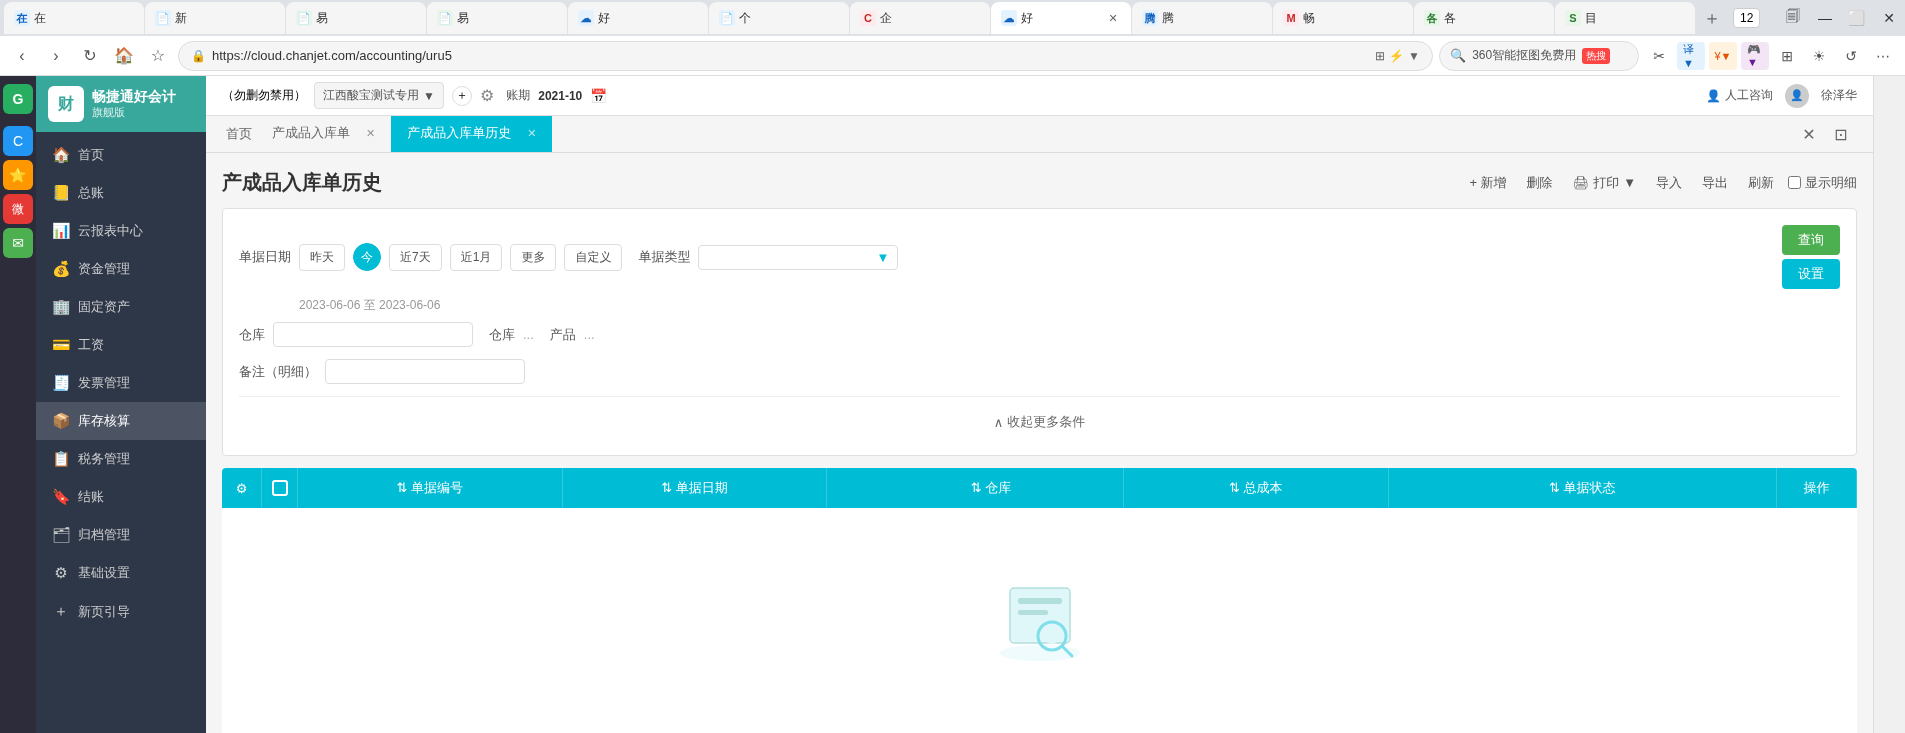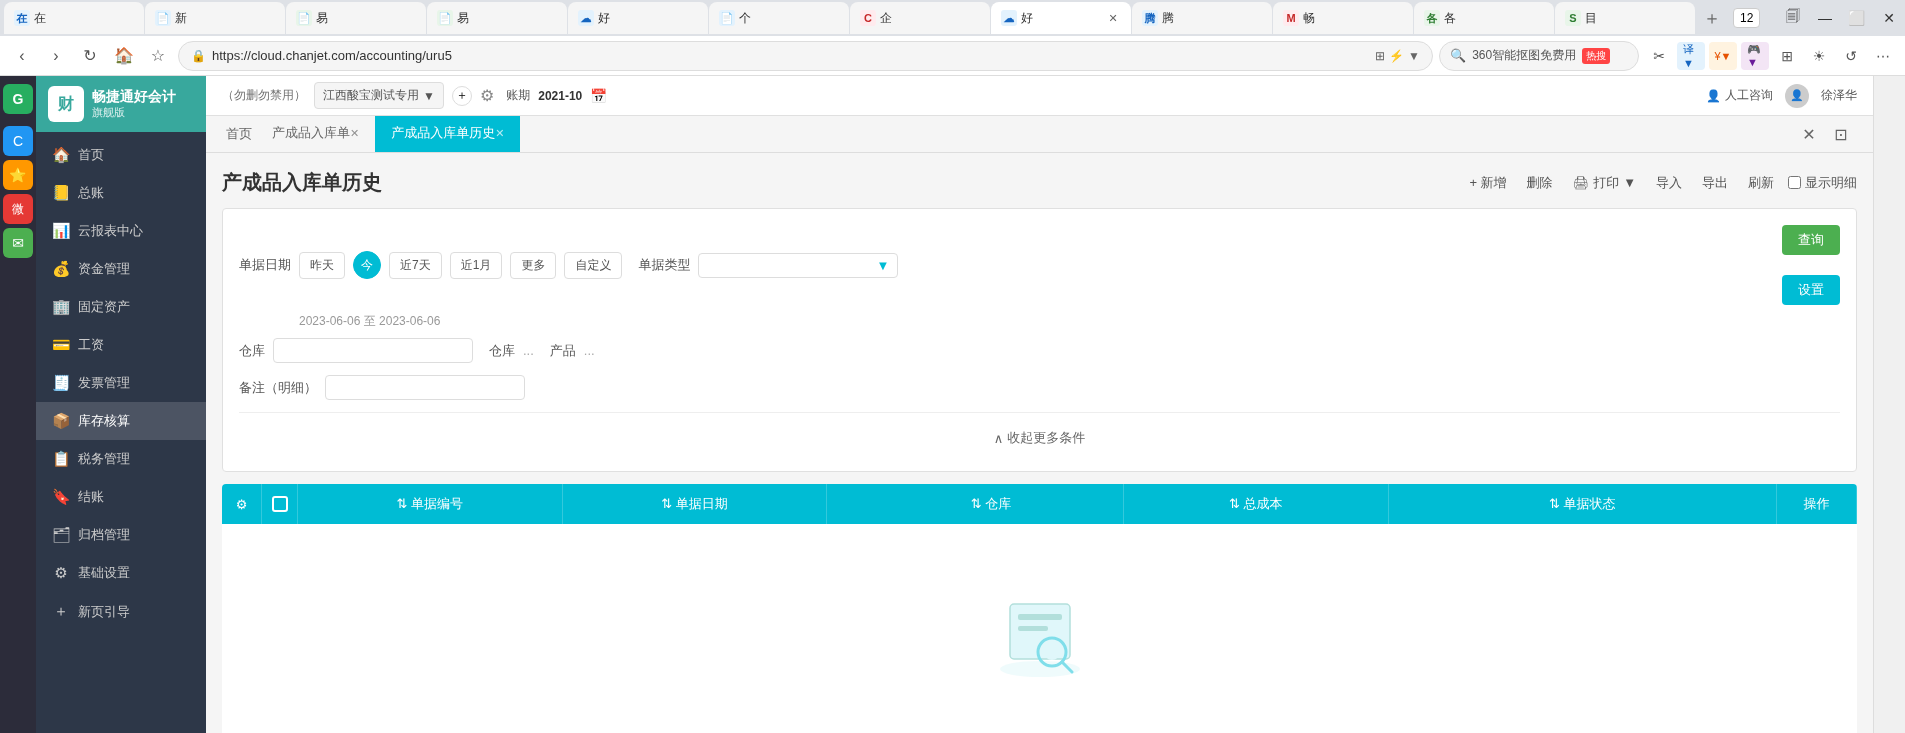--- a/index.html
+++ b/index.html
@@ -50,21 +50,21 @@
 
     
     .content-topbar { background: #fff; border-bottom: 1px solid #e0e0e0; padding: 6px 16px; display: flex; align-items: center; gap: 8px; }
     .company-select { display: flex; align-items: center; gap: 4px; background: #f5f5f5; border: 1px solid #ddd; border-radius: 4px; padding: 4px 8px; cursor: pointer; font-size: 12px; color: #555; }
     .period-label { font-size: 12px; color: #555; margin-left: 4px; }
     .period-value { font-size: 12px; color: #333; font-weight: bold; }
     .topbar-right { margin-left: auto; display: flex; align-items: center; gap: 12px; }
     .user-service { display: flex; align-items: center; gap: 4px; font-size: 12px; color: #555; cursor: pointer; }
     .user-avatar { width: 24px; height: 24px; border-radius: 50%; background: #ccc; display: flex; align-items: center; justify-content: center; font-size: 11px; }
     .user-name { font-size: 12px; color: #555; }
-    .page-tab { padding: 8px 16px; font-size: 13px; color: #666; cursor: pointer; border-bottom: 2px solid transparent; display: flex; align-items: center; gap: 0; }
+    .page-tab { padding: 8px 16px; font-size: 13px; color: #666; cursor: pointer; border-bottom: 2px solid transparent; display: flex; align-items: center; gap: 16px; }
     .page-tab.active { background: #00bcd4; color: #fff; border-bottom: 2px solid #00bcd4; }
     .page-tab-close { font-size: 11px; opacity: 0.7; }
     .close-panel { width: 32px; height: 32px; display: flex; align-items: center; justify-content: center; cursor: pointer; font-size: 16px; color: #666; }
 
     
     .page-content { flex: 1; overflow-y: auto; padding: 16px; }
     .page-title { font-size: 20px; color: #333; font-weight: bold; margin-bottom: 16px; }
     .action-btn { display: flex; align-items: center; gap: 4px; font-size: 13px; color: #555; cursor: pointer; padding: 4px 6px; }
 
     
@@ -77,21 +77,21 @@
     .date-range { font-size: 12px; color: #999; }
     .filter-select { display: flex; align-items: center; border: 1px solid #ddd; border-radius: 4px; padding: 4px 8px; min-width: 200px; background: #fff; cursor: pointer; }
     .filter-select-text { flex: 1; font-size: 13px; color: #aaa; }
     .filter-input { border: 1px solid #ddd; border-radius: 4px; padding: 4px 8px; font-size: 13px; background: #fff; width: 200px; }
     .ellipsis { color: #aaa; font-size: 13px; cursor: pointer; }
     .collapse-btn { display: flex; align-items: center; gap: 4px; color: #666; font-size: 13px; cursor: pointer; justify-content: center; padding: 8px; }
 
     
     .query-btn { background: #4caf50; color: white; border: none; border-radius: 4px; padding: 6px 16px; cursor: pointer; font-size: 13px; }
     .set-btn { background: #00bcd4; color: white; border: none; border-radius: 4px; padding: 6px 16px; cursor: pointer; font-size: 13px; }
-    .filter-action-col { display: flex; flex-direction: column; gap: 20px; margin-left: auto; }
+    .filter-action-col { display: flex; flex-direction: column; gap: 4px; margin-left: auto; }
 
     
     .data-table { width: 100%; background: #fff; border-radius: 4px; overflow: hidden; }
     .table-header { display: flex; align-items: center; background: #00bcd4; color: #fff; height: 40px; }
     .th-cell { display: flex; align-items: center; justify-content: center; gap: 4px; font-size: 13px; padding: 0 8px; border-right: 1px solid rgba(255,255,255,0.2); height: 100%; }
     .th-cell.settings { width: 40px; }
     .th-cell.check { width: 36px; }
     .th-cell.type { flex: 1; min-width: 120px; }
     .th-cell.date { flex: 1; min-width: 100px; }
     .th-cell.code { flex: 1; min-width: 120px; }
@@ -315,21 +315,21 @@
         <div class="sidebar-item">
           <span class="sidebar-item-icon">＋</span>
           <span>新页引导</span>
         </div>
       </div>
     </div>
 
     <div class="content-area">
 
       <div class="content-topbar">
-        <span style="font-size:12px;color:#737373;">（勿删勿禁用）</span>
+        <span style="font-size:12px;color:#000000;">（勿删勿禁用）</span>
         <div class="company-select">
           <span>江西酸宝测试专用</span>
           <span>▼</span>
         </div>
         <span style="width:20px;height:20px;border:1px solid #ddd;border-radius:50%;display:flex;align-items:center;justify-content:center;font-size:12px;cursor:pointer;">＋</span>
         <span style="font-size:16px;color:#888;cursor:pointer;">⚙</span>
         <span class="period-label">账期</span>
         <span class="period-value">2021-10</span>
         <span style="font-size:14px;color:#888;cursor:pointer;">📅</span>
         <div class="topbar-right">

